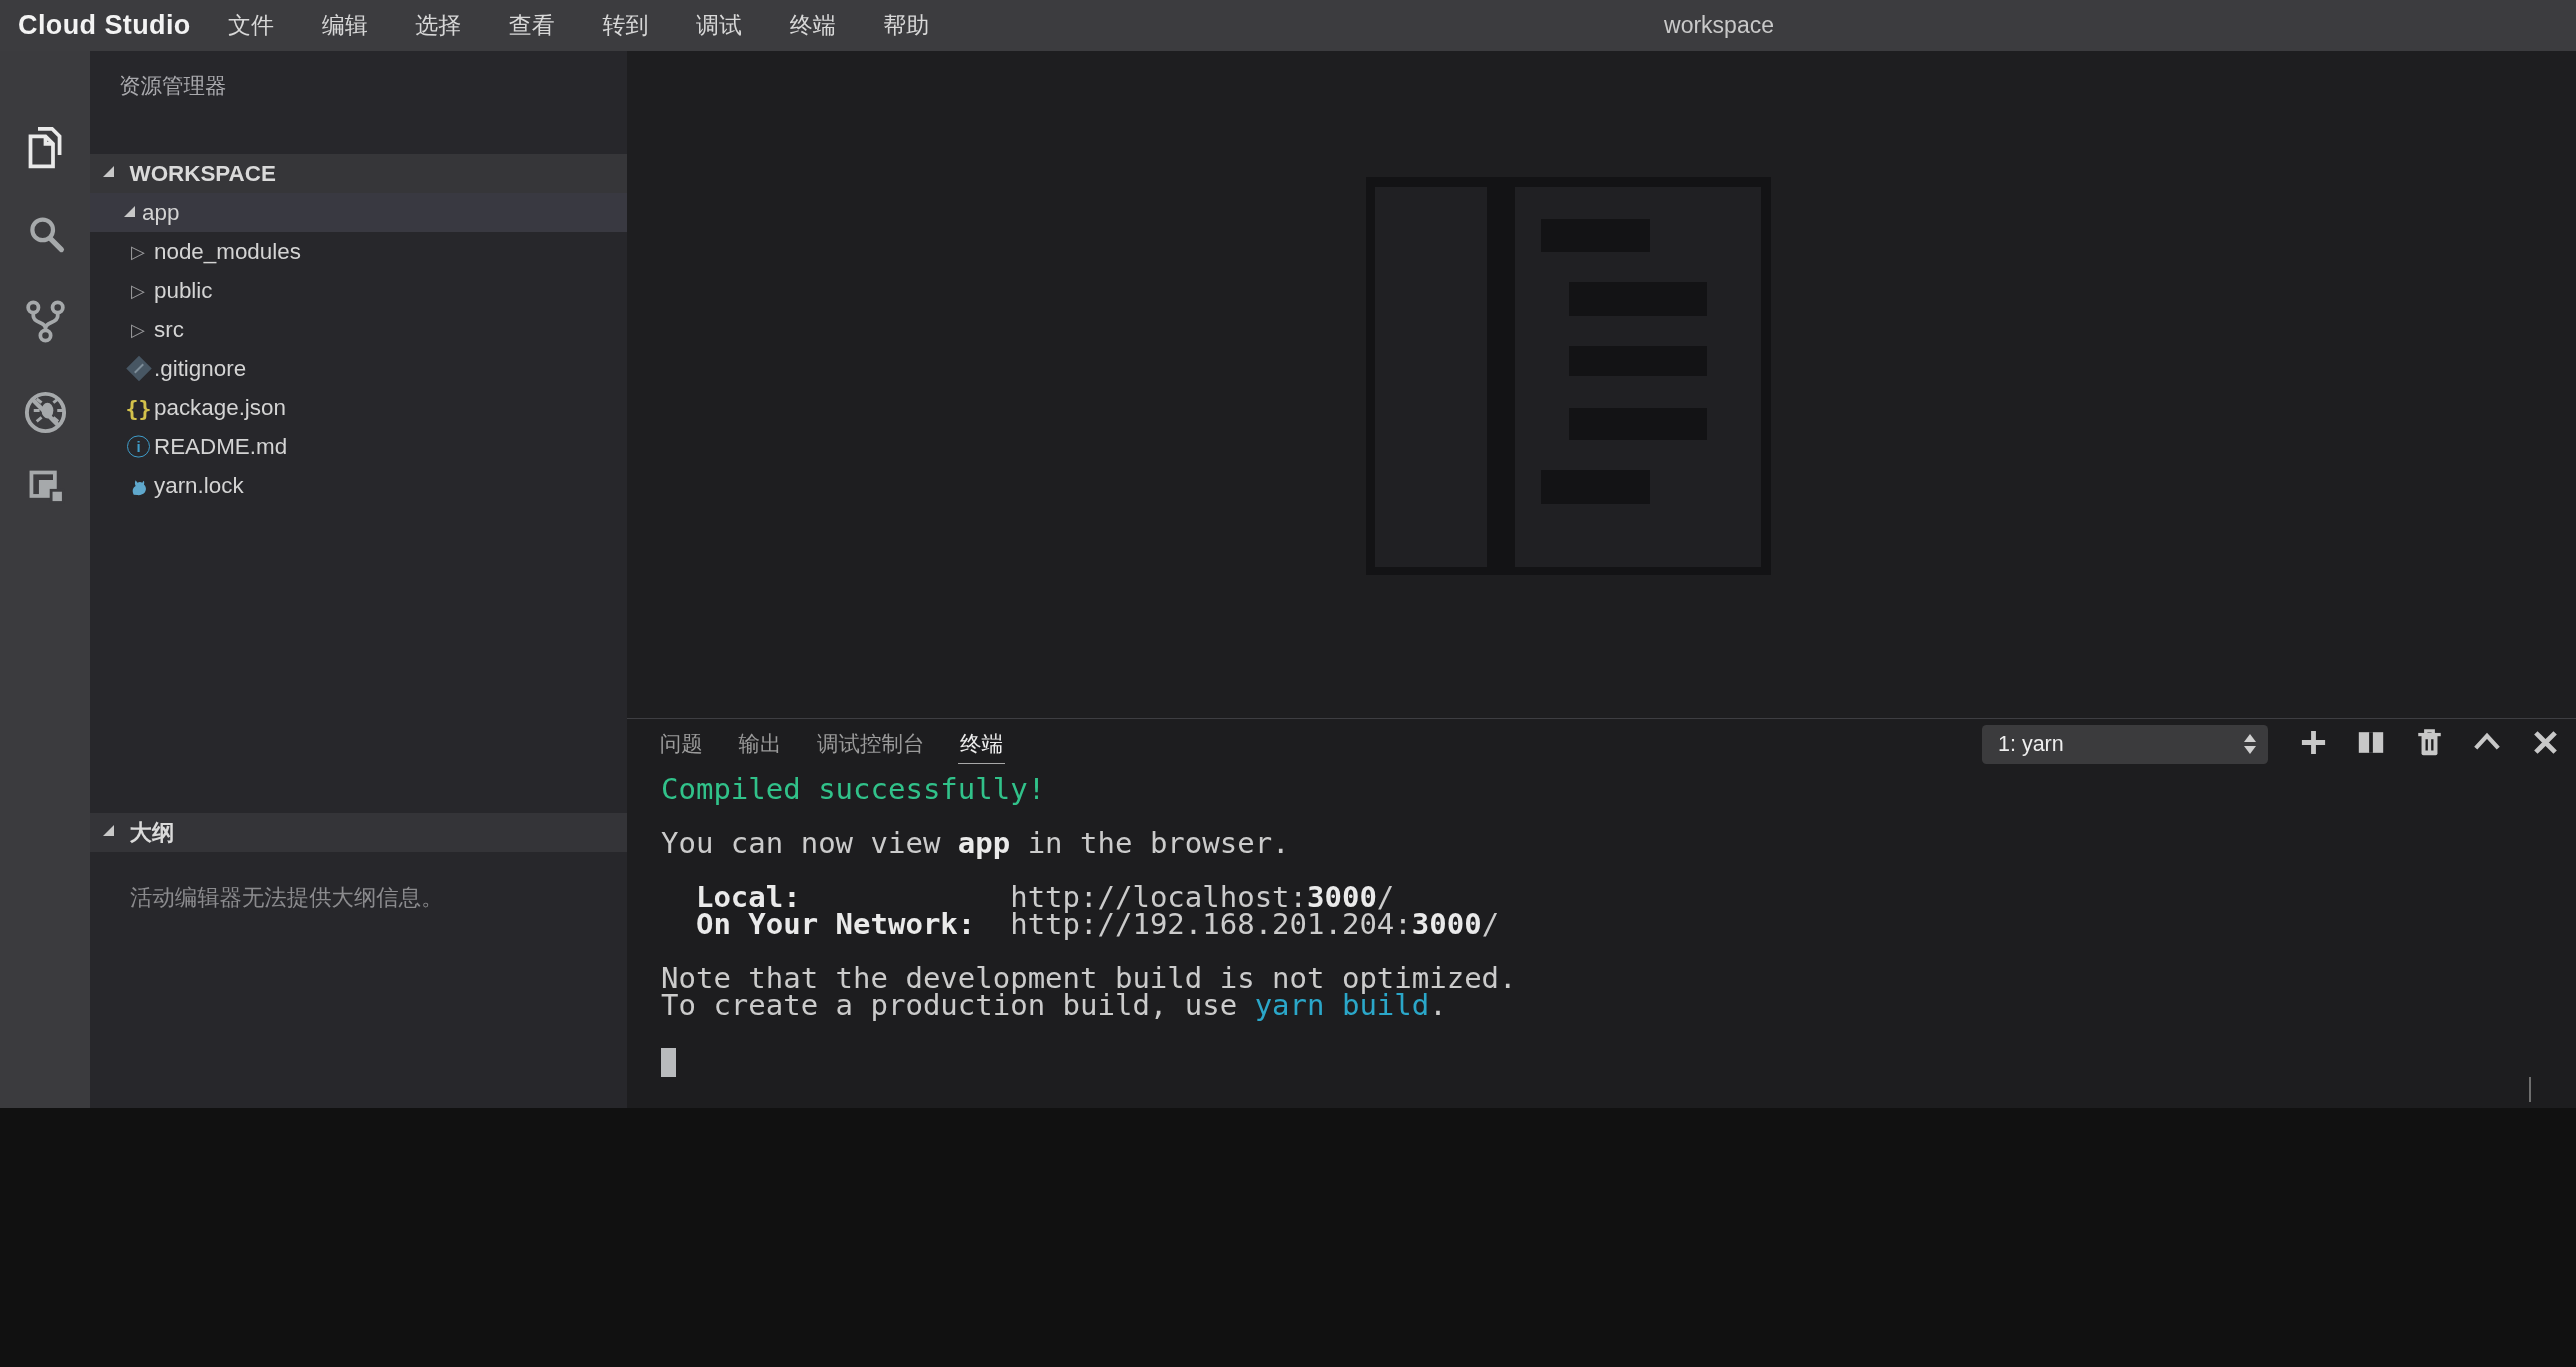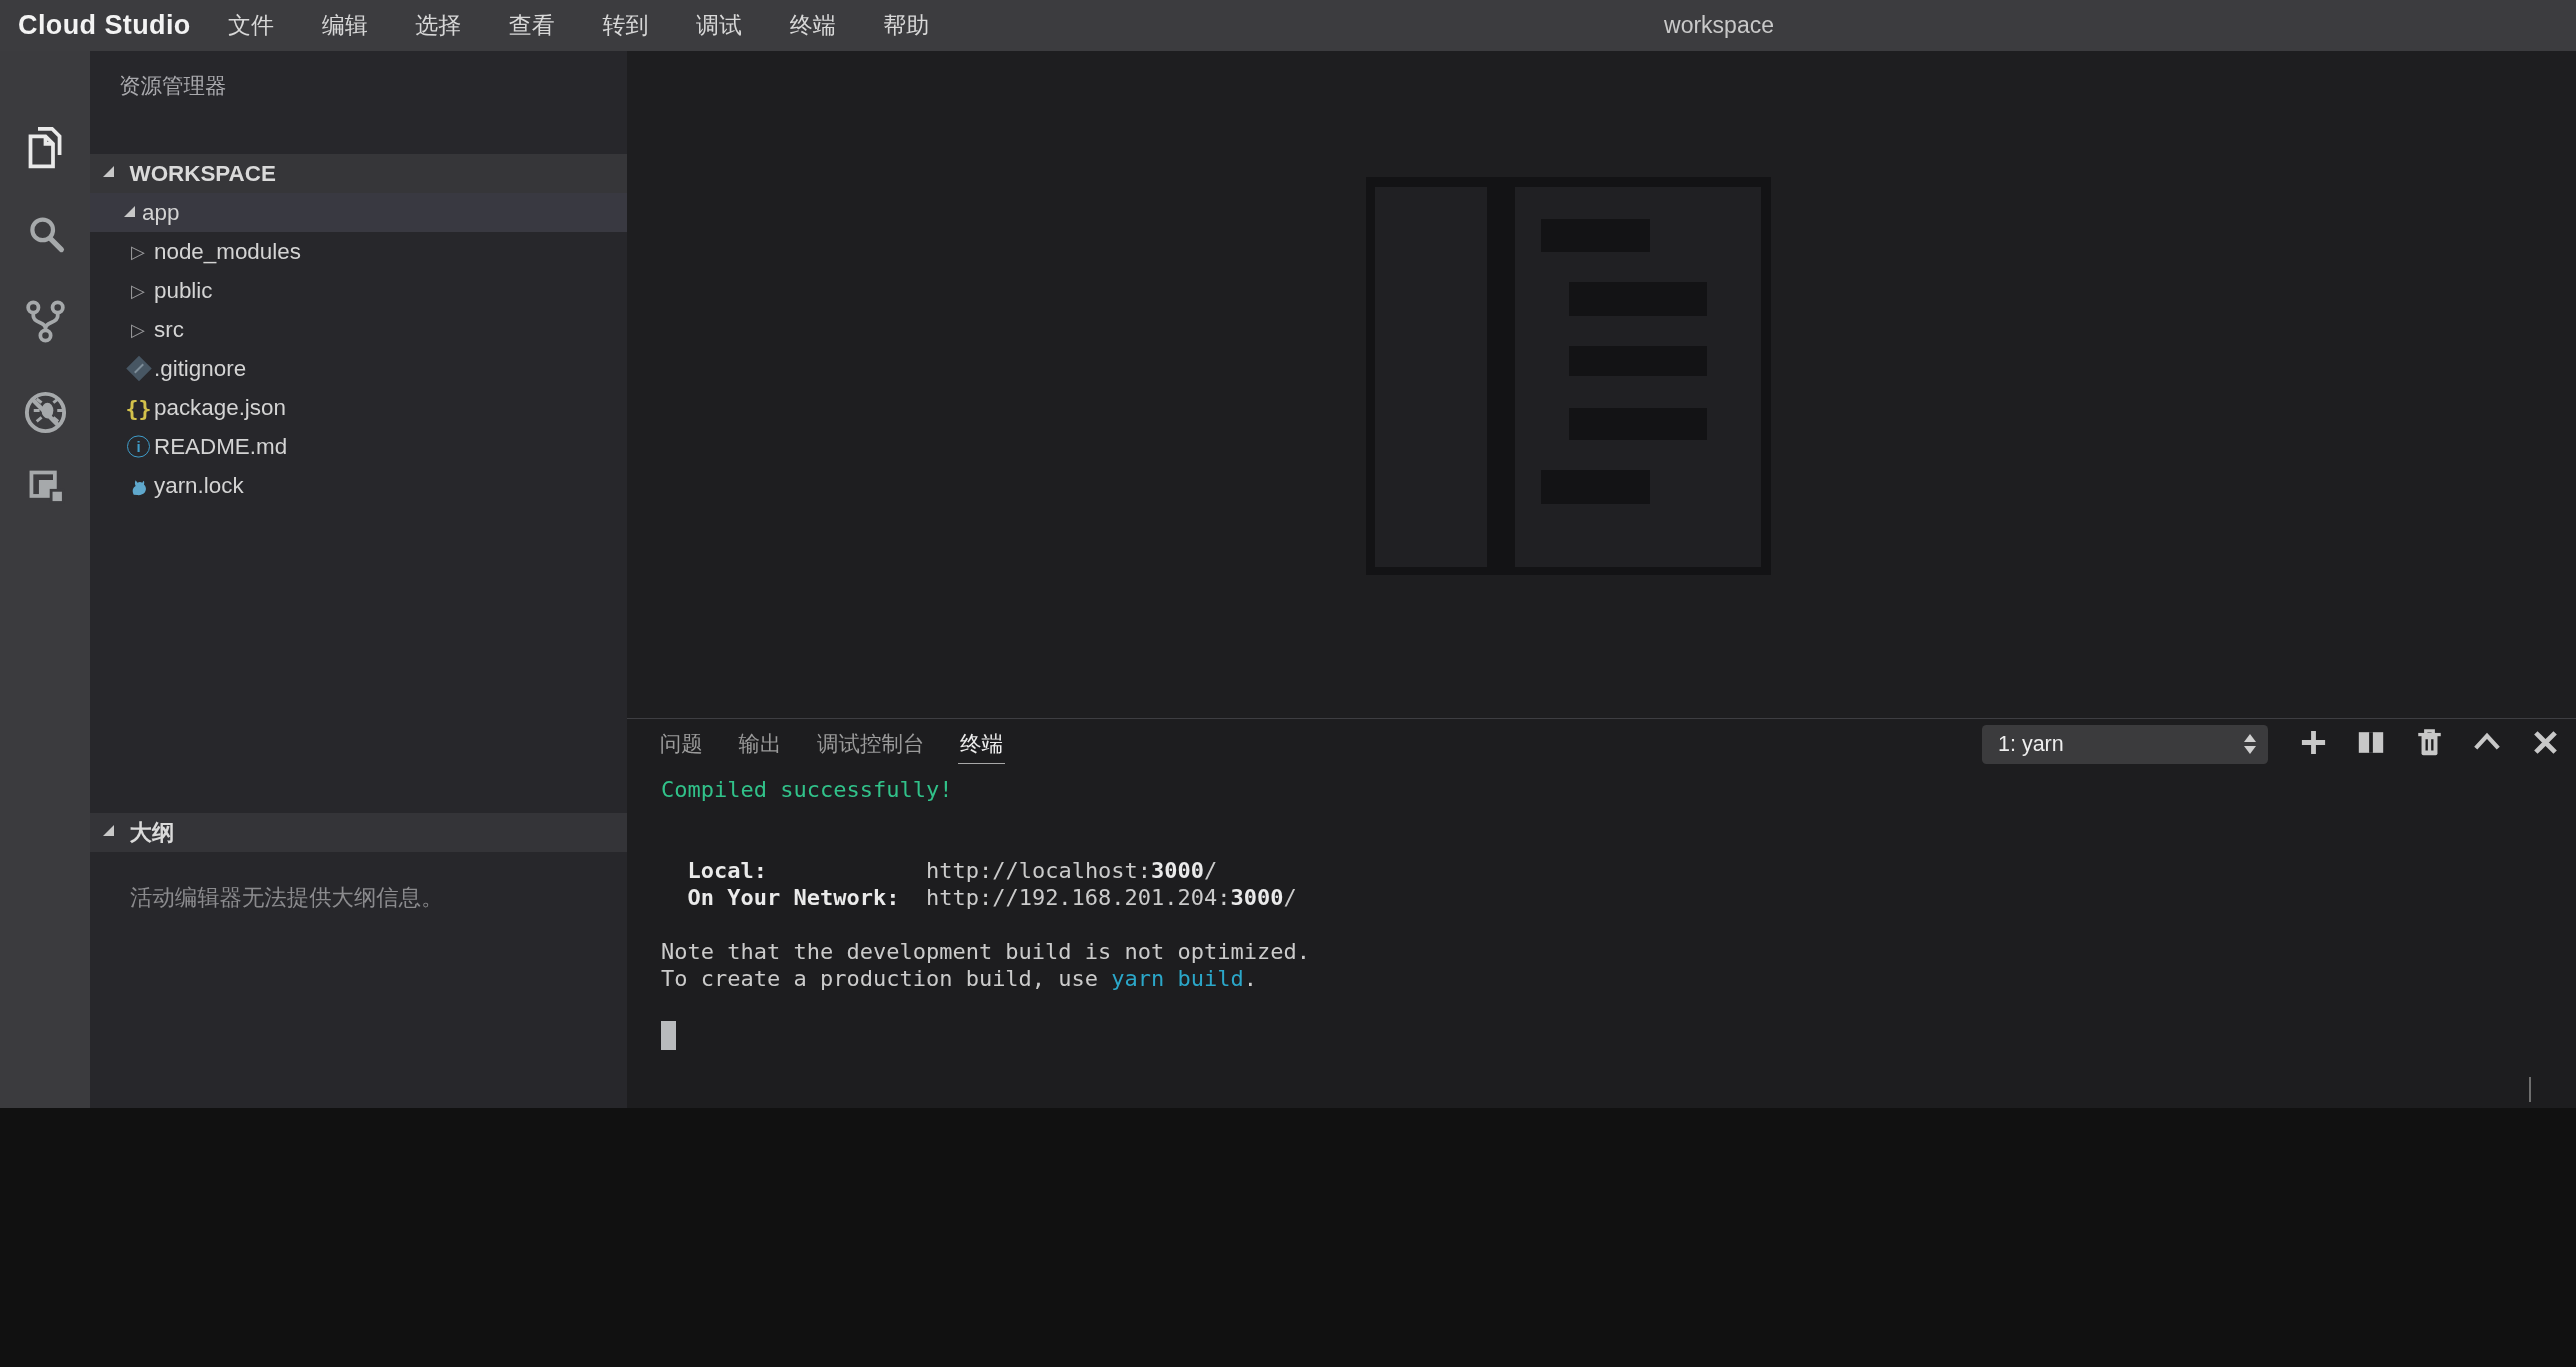--- a/index.html
+++ b/index.html
@@ -67,21 +67,21 @@
   .pright { margin-left:auto; display:flex; align-items:center; margin-right:16px; }
   .tselect { width:286px; height:39px; background:#3b3b3d; border-radius:4.5px; display:flex; align-items:center;
              cursor:pointer; margin-right:30px; }
   .tselect .val { font-size:21.5px; color:#eeeeee; margin-left:16px; flex:1; }
   .spinner { margin-right:12.5px; display:flex; flex-direction:column; align-items:center; }
   .spinner .up { width:0; height:0; border-left:6.3px solid transparent; border-right:6.3px solid transparent; border-bottom:8px solid #d0d0d0; margin-bottom:3.6px; }
   .spinner .dn { width:0; height:0; border-left:6.3px solid transparent; border-right:6.3px solid transparent; border-top:8px solid #d0d0d0; }
   .pact { width:30px; height:30px; margin-left:28px; display:flex; align-items:center; justify-content:center; cursor:pointer; }
 
   #term { position:absolute; left:0; top:50px; width:1949px; height:563px; padding:7.2px 0 0 34px; cursor:text; }
-  .term-line { font-family:"DejaVu Sans Mono", monospace; font-size:22px; line-height:27px; height:27px;
+  .term-line { font-family:"DejaVu Sans Mono", monospace; font-size:29px; line-height:27px; height:27px;
                color:#cbcbcb; white-space:pre; }
   .term-line .b { font-weight:bold; color:#eaeaea; }
   .term-line .green { color:#31c28a; }
   .term-line .cyan  { color:#2ba7c9; }
   .cursor { display:inline-block; width:15px; height:29px; background:#b9bbbd; margin-top:1.8px; }
   .artifact-line { position:absolute; left:1902px; top:358px; width:1.8px; height:25px; background:#6e6e6e; }
 
   
   .statusbar { position:absolute; left:0; top:1331px; width:2576px; height:37px; background:#1a7ac8;
                display:flex; align-items:center; color:#ffffff; }
@@ -300,20 +300,21 @@
                 <path d="M4 4 L24 24 M24 4 L4 24" stroke="#c8c8c8" stroke-width="5"></path>
               </svg>
           </span>
         </div>
       </div>
     </div>
 
     <div id="term">
         <div class="term-line"><span class="green">Compiled successfully!</span></div>
         <div class="term-line"></div>
+        <div class="term-line"><span>You can now view </span><span class="b">app</span><span> in the browser.</span></div>
         <div class="term-line"></div>
         <div class="term-line"><span>  </span><span class="b">Local:</span><span>            </span><span>http://localhost:</span><span class="b">3000</span><span>/</span></div>
         <div class="term-line"><span>  </span><span class="b">On Your Network:</span><span>  </span><span>http://192.168.201.204:</span><span class="b">3000</span><span>/</span></div>
         <div class="term-line"></div>
         <div class="term-line"><span>Note that the development build is not optimized.</span></div>
         <div class="term-line"><span>To create a production build, use </span><span class="cyan">yarn build</span><span>.</span></div>
         <div class="term-line"></div>
         <div class="term-line"><span class="cursor"></span></div>
       </div>
     <div class="artifact-line"></div>

